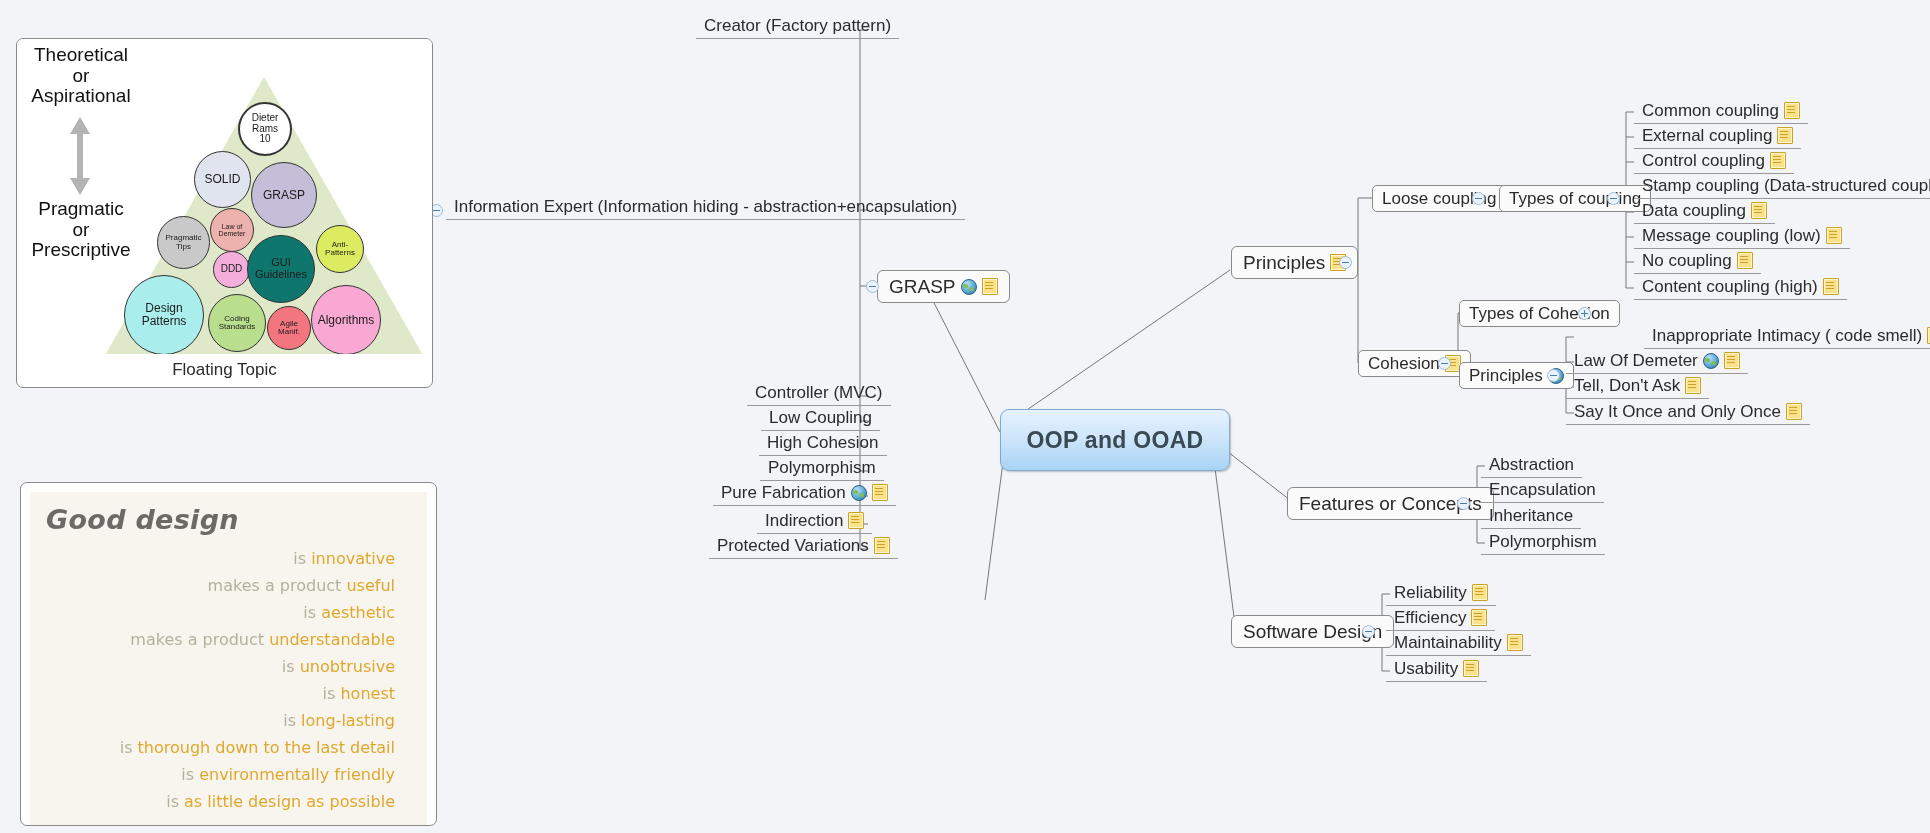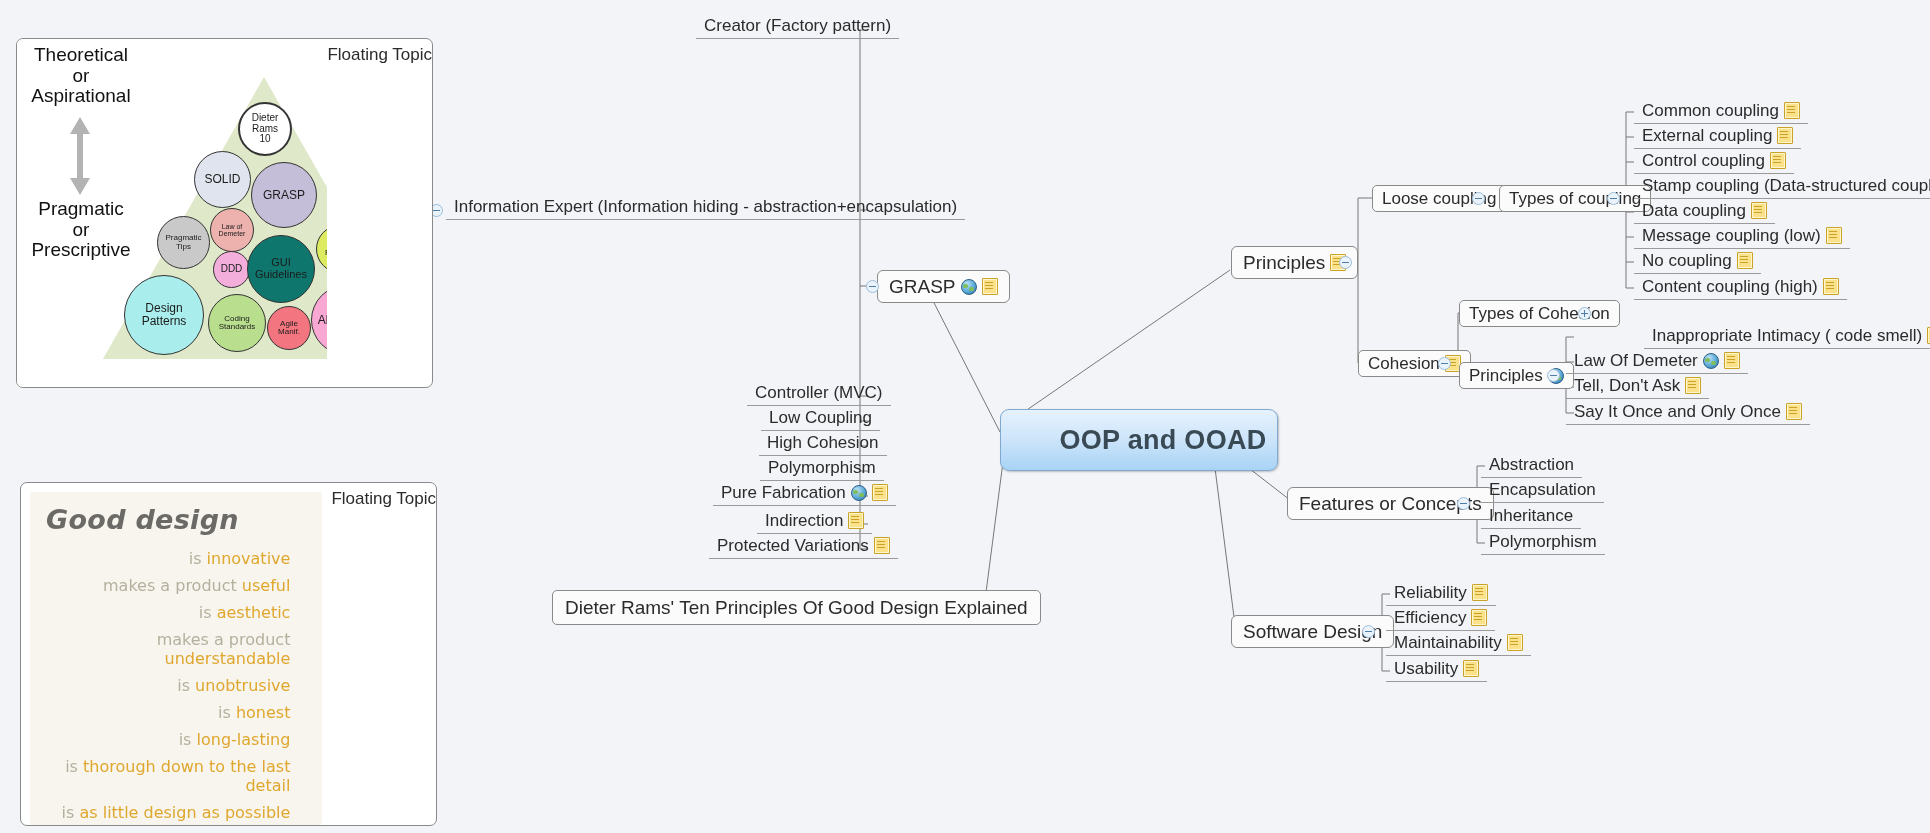--- a/index.html
+++ b/index.html
@@ -39,23 +39,22 @@
   
   .central{
     position:absolute;
     left:1000px;top:409px;
     width:228px;height:60px;
     border:1px solid #7fa9cf;
     border-radius:9px;
     background:linear-gradient(to bottom,#e6f2fd 0%,#cfe6fb 45%,#a9d3f5 100%);
     box-shadow:1px 1px 2px rgba(0,0,0,.22);
     display:flex;align-items:center;justify-content:center;
-    font-size:27px;font-weight:bold;color:#3a4a55;
+    font-size:23px;font-weight:bold;color:#3a4a55;
     letter-spacing:.3px;
-    padding-left:48px;
   }
 
   
   .mainbranch{
     border:1px solid #8a8a8a;border-radius:6px;background:#fbfbfc;
     padding:6px 11px;font-size:19px;
   }
 
   
   .handle{
@@ -93,21 +92,21 @@
   .globe-icon:after{
     content:"";position:absolute;left:7px;top:7px;width:5px;height:4px;
     background:#7fbe5c;border-radius:40%;
   }
 
   
   .float-card{
     position:absolute;
     border:1px solid #8a8a8a;border-radius:7px;background:#ffffff;
     box-sizing:border-box;
-    display:flex;flex-direction:row;
+    display:flex;flex-direction:column;
     overflow:hidden;
     justify-content:space-between;
   }
   .float-caption{
     text-align:center;font-size:17px;color:#2b2b2b;padding:6px 0 7px 0;flex:0 0 auto;
   }
 
   
   .pyramid-wrap{position:relative;flex:1 1 auto;background:#fff;overflow:hidden;}
   .pyr-axis-top,.pyr-axis-bot{
@@ -380,23 +379,20 @@
   </div>
   <div class="node underlined" style="left:1386px;top:631px;">
     <span>Maintainability</span>
     <span class="note-icon"></span>
   </div>
   <div class="node underlined" style="left:1386px;top:657px;">
     <span>Usability</span>
     <span class="note-icon"></span>
   </div>
 
-  <div class="node boxed" style="left:552px;top:590px;font-size:19px;padding:7px 12px;">
-    <span>Dieter Rams' Ten Principles Of Good Design Explained</span>
-  </div>
 
   <div class="float-card" style="left:16px;top:38px;width:417px;height:350px;">
     <div class="pyramid-wrap">
 
       <svg width="417" height="320" style="position:absolute;left:0;top:0;">
         <polygon points="247,38 411,325 83,325" fill="#dfe8c8"></polygon>
       </svg>
 
       <div class="pyr-axis-top">
         <div>Theoretical</div>
@@ -521,19 +517,23 @@
       <div class="gd-line">
         <span>is</span>
         <span class="hl">long-lasting</span>
       </div>
       <div class="gd-line">
         <span>is</span>
         <span class="hl">thorough down to the last detail</span>
       </div>
       <div class="gd-line">
         <span>is</span>
+        <span class="hl">environmentally friendly</span>
+      </div>
+      <div class="gd-line">
+        <span>is</span>
         <span class="hl">as little design as possible</span>
       </div>
     </div>
     <div class="float-caption">Floating Topic</div>
   </div>
 
 </div>
 
 </body></html>

